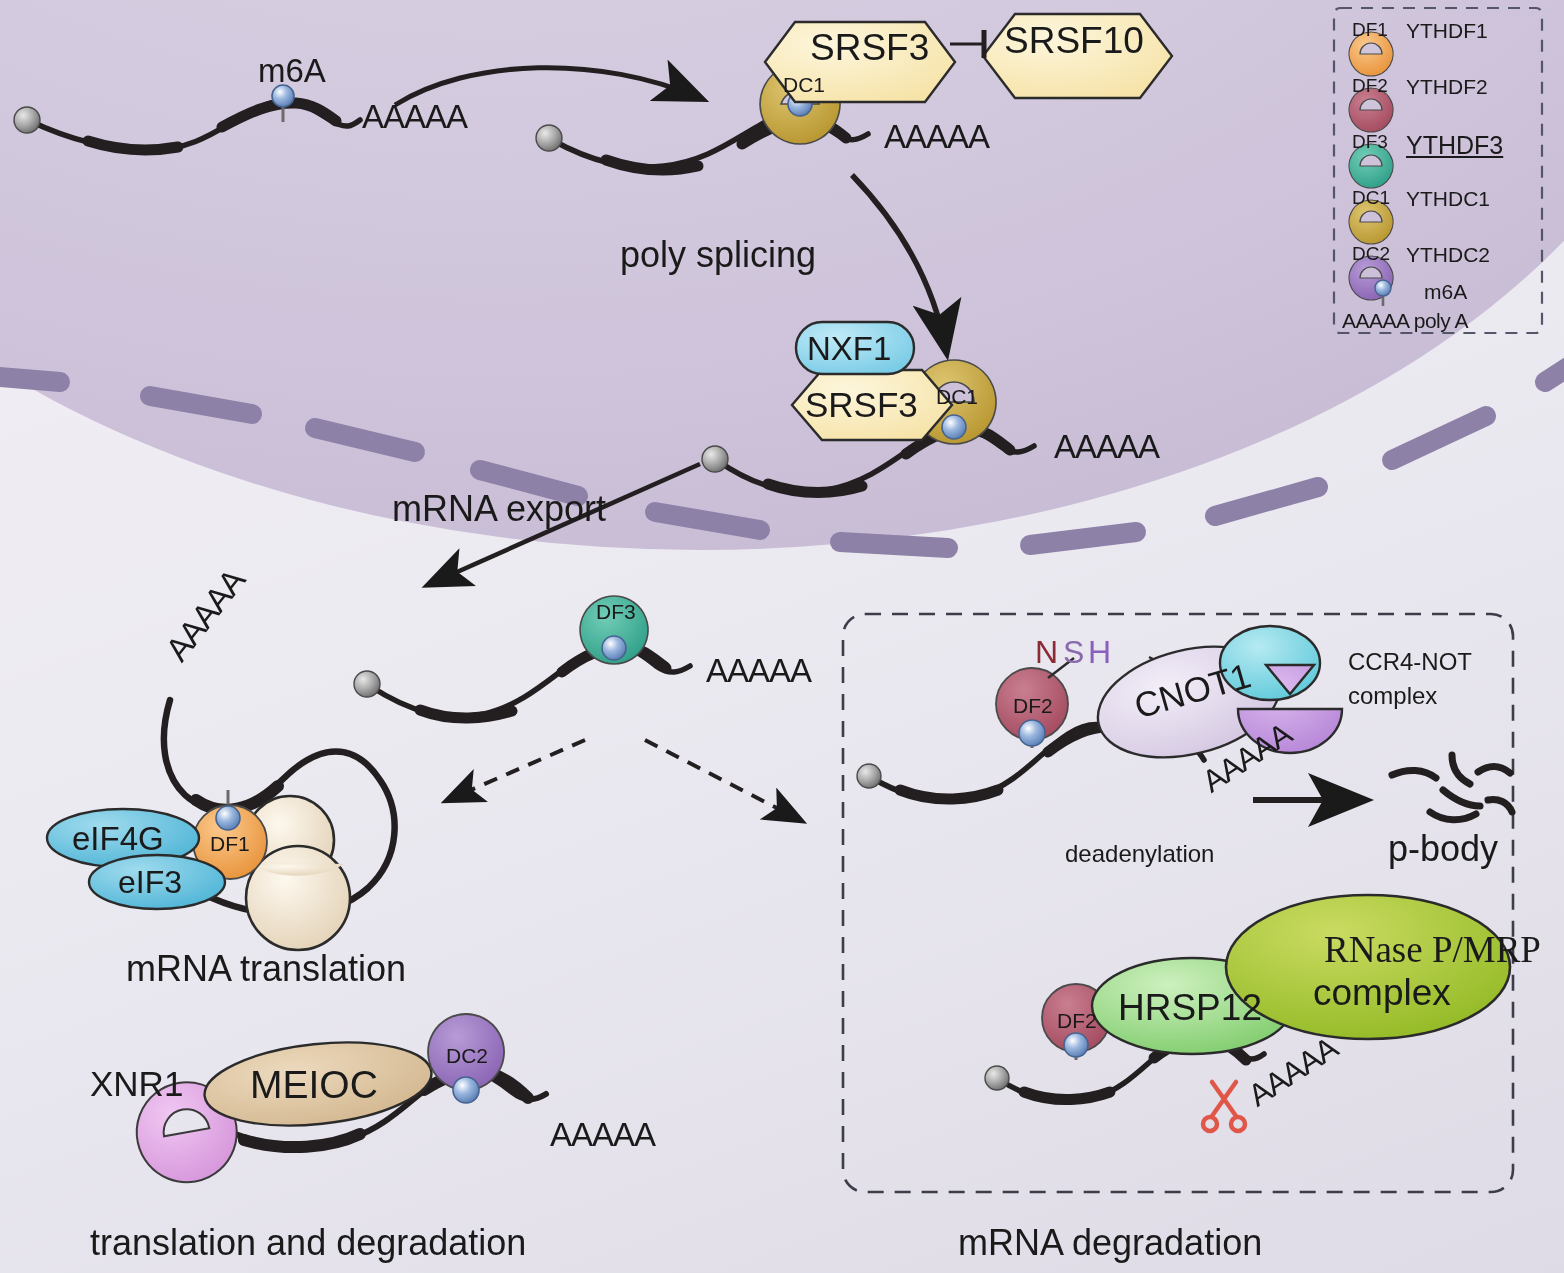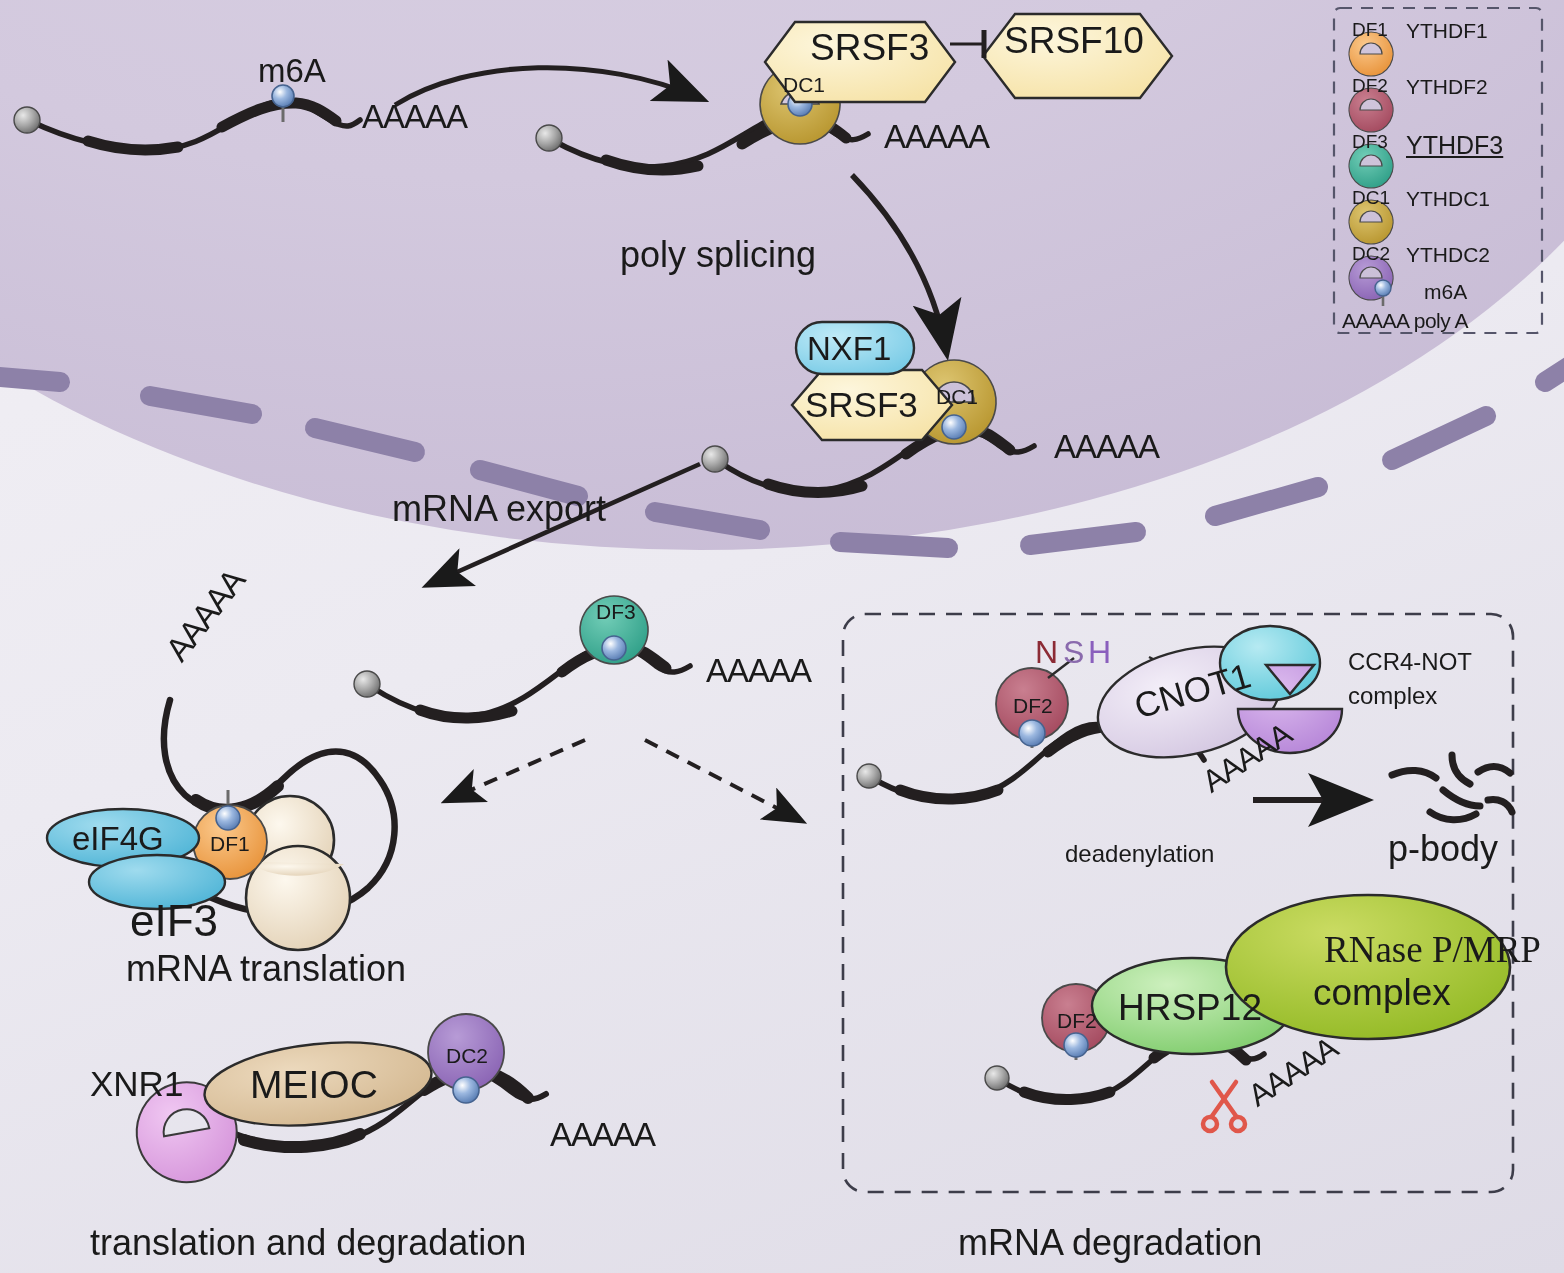--- a/index.html
+++ b/index.html
@@ -363,21 +363,21 @@
 <div class="lbl" style="left:1352px;top:243px;font-size:19px;">DC2</div>
 <div class="lbl" style="left:1406px;top:243px;font-size:21px;">YTHDC2</div>
 <div class="lbl" style="left:1424px;top:280px;font-size:21px;">m6A</div>
 <div class="lbl" style="left:1342px;top:309px;font-size:21px;letter-spacing:-0.5px;">AAAAA  poly A</div>
 
 <div class="lbl" style="left:596px;top:600px;font-size:21px;">DF3</div>
 <div class="lbl" style="left:706px;top:652px;font-size:33px;letter-spacing:-1px;">AAAAA</div>
 
 <div class="lbl" style="left:158px;top:645px;font-size:33px;letter-spacing:-1px;transform:rotate(-52deg);transform-origin:left top;">AAAAA</div>
 <div class="lbl" style="left:72px;top:820px;font-size:33px;">eIF4G</div>
-<div class="lbl" style="left:130px;top:864px;font-size:44px;margin-top:32px;">eIF3</div>
+<div class="lbl" style="left:118px;top:864px;font-size:32px;">eIF3</div>
 <div class="lbl" style="left:210px;top:832px;font-size:21px;">DF1</div>
 <div class="lbl" style="left:126px;top:948px;font-size:36px;">mRNA translation</div>
 
 <div class="lbl" style="left:90px;top:1064px;font-size:35px;">XNR1</div>
 <div class="lbl" style="left:250px;top:1063px;font-size:39px;">MEIOC</div>
 <div class="lbl" style="left:446px;top:1044px;font-size:21px;">DC2</div>
 <div class="lbl" style="left:550px;top:1116px;font-size:33px;letter-spacing:-1px;">AAAAA</div>
 <div class="lbl" style="left:90px;top:1222px;font-size:36px;">translation and degradation</div>
 
 <div class="lbl" style="left:1035px;top:634px;font-size:32px;color:#8c2b35;">N</div>

